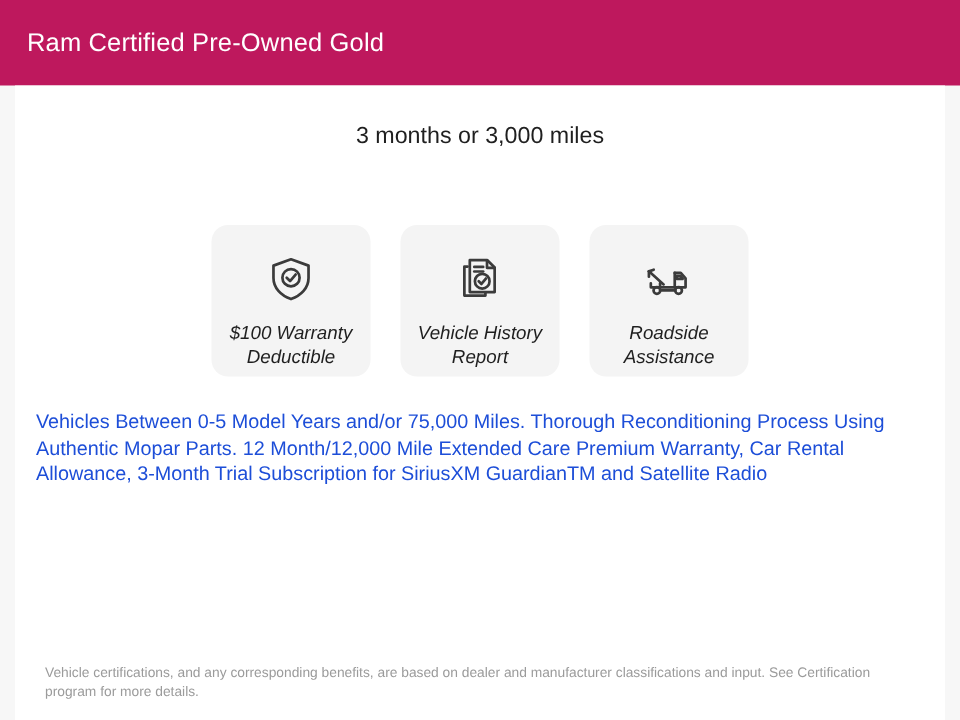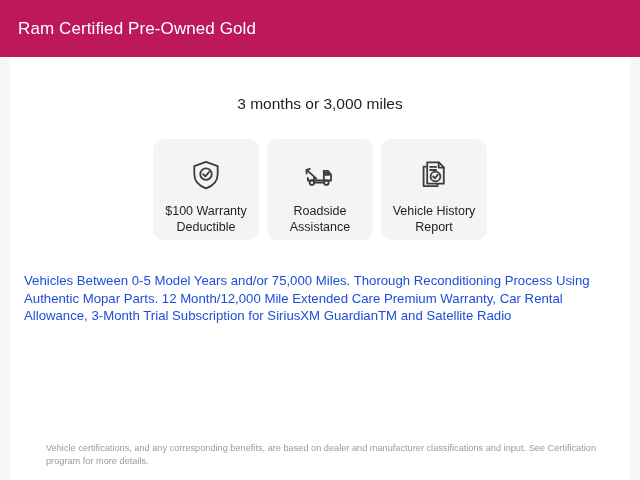--- a/index.html
+++ b/index.html
@@ -61,35 +61,36 @@
     width: 620px;
     text-align: center;
   }
   .warranty-label {
     font-size: 9.5px;
     line-height: 12px;
     color: #2b2b2b;
     letter-spacing: 0.1px;
   }
   .warranty-value {
-    margin-top: 18px;
+    margin-top: 5px;
     font-size: 15.5px;
     line-height: 20px;
     color: #1f1f1f;
   }
 
   
   .cards {
     position: absolute;
     left: 0;
-    top: 82px;
+    top: 93px;
     width: 620px;
     display: flex;
     justify-content: center;
-    gap: 8px;
+    gap: 20px;
+    font-style: italic;
   }
   .card {
     width: 106px;
     height: 101px;
     background: #f4f4f4;
     border-radius: 11px;
     display: flex;
     flex-direction: column;
     align-items: center;
     justify-content: flex-start;
@@ -129,21 +130,20 @@
 
   
   .footer {
     position: absolute;
     left: 20px;
     top: 385px;
     width: 580px;
     font-size: 9.2px;
     line-height: 13px;
     color: #9b9b9b;
-    margin-left: 16px;
   }
 </style>
 </head>
 <body>
 
 <div class="page">
 
   <div class="titlebar">
     <div class="titlebar-text">Ram Certified Pre-Owned Gold</div>
   </div>
@@ -160,54 +160,54 @@
         <span class="card-icon">
           <svg viewBox="0 0 32 32" fill="none" stroke="currentColor" stroke-width="1.7" stroke-linecap="round" stroke-linejoin="round">
             <path d="M16 3.6 L27 7.6 V15.4 C27 21.6 22.4 26.4 16 28.6 C9.6 26.4 5 21.6 5 15.4 V7.6 Z"></path>
             <circle cx="16" cy="15.2" r="5.4"></circle>
             <path d="M13.3 15.2 L15.4 17.3 L18.9 13.2"></path>
           </svg>
         </span>
         <span class="card-label">$100 Warranty Deductible</span>
       </div>
 
+
+      <div class="card">
+        <span class="card-icon">
+          <svg viewBox="0 0 32 32" fill="none" stroke="currentColor" stroke-width="1.7" stroke-linecap="round" stroke-linejoin="round">
+            <path d="M8.2 8.2 H6.2 V26.4 H19.4 V24.4"></path>
+            <path d="M9.6 4.2 H20.6 L25.2 8.8 V24.2 H9.6 Z"></path>
+            <path d="M20.4 4.3 V9 H25.1"></path>
+            <path d="M12.4 8.4 H18"></path>
+            <path d="M12.4 11.3 H18"></path>
+            <circle cx="17.4" cy="17.4" r="4.6"></circle>
+            <path d="M15.2 17.4 L16.9 19.1 L19.7 15.7"></path>
+          </svg>
+        </span>
+        <span class="card-label">Vehicle History Report</span>
+      </div>
 
       <div class="card">
         <span class="card-icon">
           <svg viewBox="0 0 32 32" fill="none" stroke="currentColor" stroke-width="1.7" stroke-linecap="round" stroke-linejoin="round">
             <path d="M3.4 11.2 L12.6 19.4"></path>
             <path d="M3.4 11.2 L3.4 14.6"></path>
             <path d="M3.4 11.2 L6.4 10.2"></path>
             <path d="M19.6 12.2 H23.4 L26.4 15.6 V21.2 H10.4 V18.6"></path>
             <path d="M19.6 12.2 V21.2"></path>
             <path d="M20.8 14 H23.2 L24.6 15.9 H20.8 Z"></path>
             <path d="M10.4 21.2 H4.6 V18.8"></path>
             <circle cx="8.4" cy="23.2" r="2.1"></circle>
             <circle cx="22" cy="23.2" r="2.1"></circle>
             <path d="M10.5 23.2 H19.9"></path>
           </svg>
         </span>
         <span class="card-label">Roadside Assistance</span>
       </div>
 
-      <div class="card">
-        <span class="card-icon">
-          <svg viewBox="0 0 32 32" fill="none" stroke="currentColor" stroke-width="1.7" stroke-linecap="round" stroke-linejoin="round">
-            <path d="M8.2 8.2 H6.2 V26.4 H19.4 V24.4"></path>
-            <path d="M9.6 4.2 H20.6 L25.2 8.8 V24.2 H9.6 Z"></path>
-            <path d="M20.4 4.3 V9 H25.1"></path>
-            <path d="M12.4 8.4 H18"></path>
-            <path d="M12.4 11.3 H18"></path>
-            <circle cx="17.4" cy="17.4" r="4.6"></circle>
-            <path d="M15.2 17.4 L16.9 19.1 L19.7 15.7"></path>
-          </svg>
-        </span>
-        <span class="card-label">Vehicle History Report</span>
-      </div>
-
     </div>
 
     <div class="description">Vehicles Between 0-5 Model Years and/or 75,000 Miles. Thorough Reconditioning Process Using Authentic Mopar Parts. 12 Month/12,000 Mile Extended Care Premium Warranty, Car Rental Allowance, 3-Month Trial Subscription for SiriusXM GuardianTM and Satellite Radio</div>
 
     <div class="footer">Vehicle certifications, and any corresponding benefits, are based on dealer and manufacturer classifications and input. See Certification program for more details.</div>
 
   </div>
 
 </div>
 

